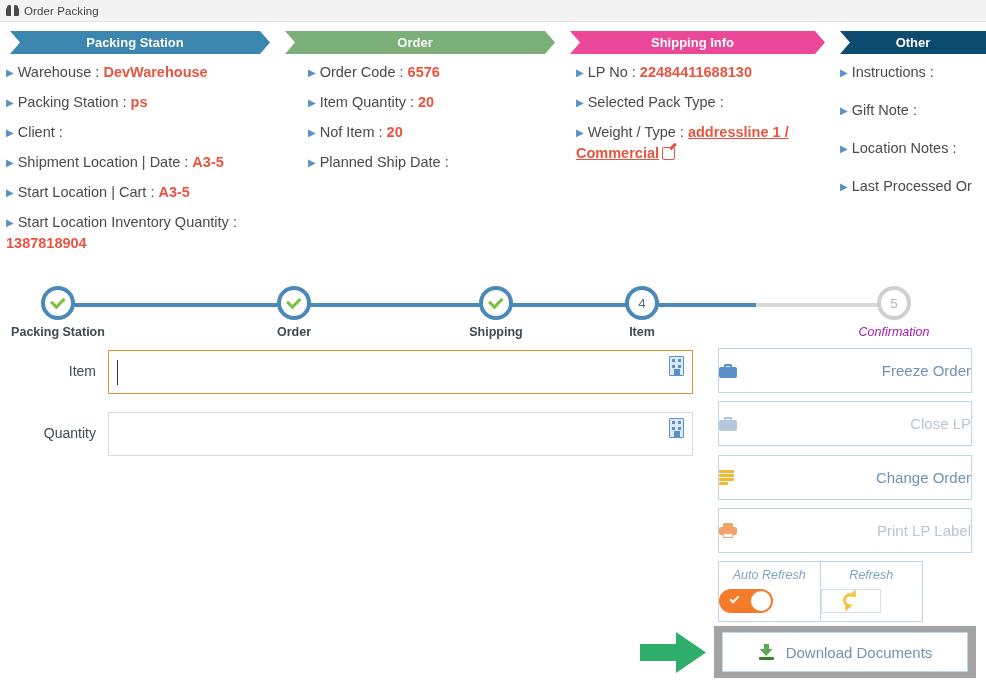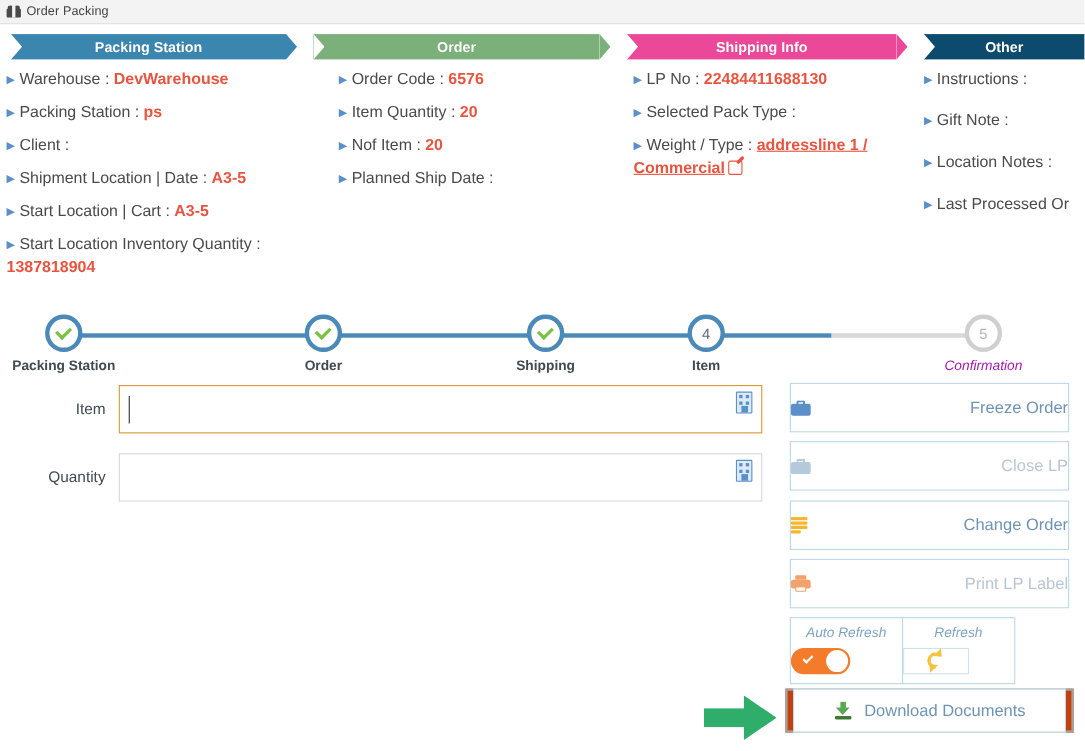--- a/index.html
+++ b/index.html
@@ -225,22 +225,22 @@
   }
   .ico-refresh i{ position:absolute; right:-1px; top:-1px; width:0; height:0;
     border-left:5px solid transparent; border-right:5px solid transparent;
     border-bottom:6px solid #f5c242; transform:rotate(135deg); }
   .ico-refresh b{ position:absolute; left:-1px; bottom:-1px; width:0; height:0;
     border-left:5px solid transparent; border-right:5px solid transparent;
     border-bottom:6px solid #f5c242; transform:rotate(-45deg); }
 
   
   .dl-highlight{
-    position:absolute; left:714px; top:626px; width:262px; height:40px;
-    border:2px solid #a3a3a3; background:#c2410c;
+    position:absolute; left:714px; top:626px; width:262px; height:52px;
+    border:8px solid #a3a3a3; background:#0f172a;
     display:flex; align-items:center; justify-content:center;
   }
   .dl-inner{
     width:248px; height:40px; border:1px solid #bcd6ea; background:#fff;
     display:flex; align-items:center; justify-content:center; gap:10px;
     font-size:15px; color:#6f93b5; cursor:pointer;
   }
   .arrow{
     position:absolute; left:640px; top:630px; width:70px; height:44px;
   }

